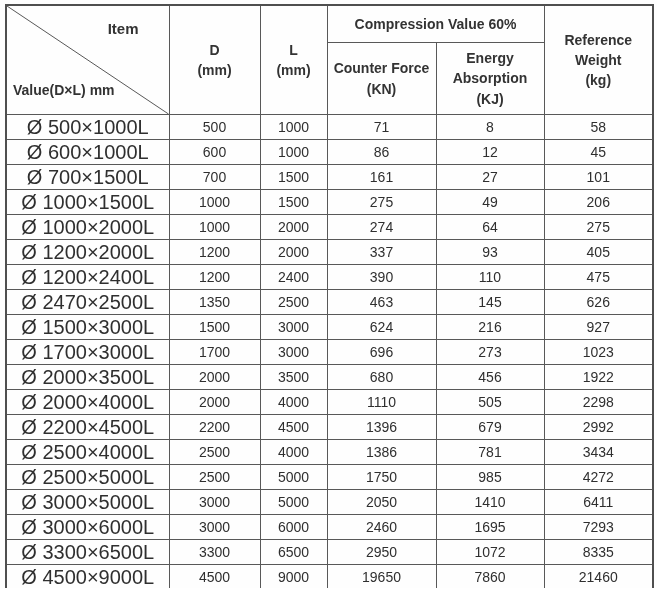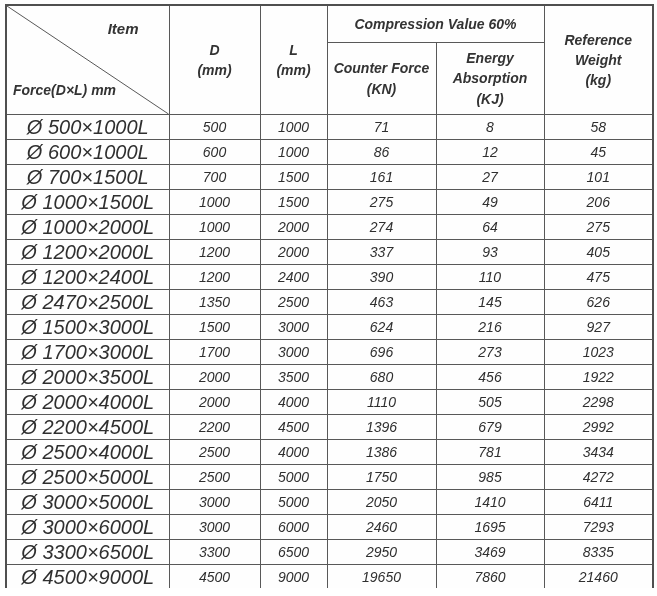--- a/index.html
+++ b/index.html
@@ -9,21 +9,20 @@
   }
   .page {
     position: relative;
     width: 657px;
     height: 588px;
     background: #fefefe;
     font-family: "Liberation Sans", "DejaVu Sans", sans-serif;
     color: #333333;
     box-sizing: border-box;
     padding: 4px 0 0 5px;
-    font-style: italic;
   }
   table.spec-table {
     border-collapse: collapse;
     table-layout: fixed;
     width: 647px;
     border: 2px solid #4f4f4f;
     border-bottom-width: 4px;
     background: #fefefe;
   }
   table.spec-table th,
@@ -90,21 +89,21 @@
       <col style="width:108px">
       <col style="width:109px">
     </colgroup>
     <thead>
       <tr class="header-top">
         <th class="diag-cell" rowspan="2">
           <svg class="diag-line" viewBox="0 0 100 100" preserveAspectRatio="none" aria-hidden="true">
             <line x1="0" y1="0" x2="100" y2="100" stroke="#585858" stroke-width="1" vector-effect="non-scaling-stroke"></line>
           </svg>
           <span class="diag-item-label">Item</span>
-          <span class="diag-size-label">Force(D×L) mm</span>
+          <span class="diag-size-label">Value(D×L) mm</span>
         </th>
         <th rowspan="2">D
 (mm)</th>
         <th rowspan="2">L
 (mm)</th>
         <th colspan="2">Compression Value 60%</th>
         <th rowspan="2">Reference
 Weight
 (kg)</th>
       </tr>
@@ -251,21 +250,21 @@
     <td>6000</td>
     <td>2460</td>
     <td>1695</td>
     <td>7293</td>
   </tr>
         <tr>
     <td class="size-cell">Ø 3300×6500L</td>
     <td>3300</td>
     <td>6500</td>
     <td>2950</td>
-    <td>3469</td>
+    <td>1072</td>
     <td>8335</td>
   </tr>
         <tr>
     <td class="size-cell">Ø 4500×9000L</td>
     <td>4500</td>
     <td>9000</td>
     <td>19650</td>
     <td>7860</td>
     <td>21460</td>
   </tr>

